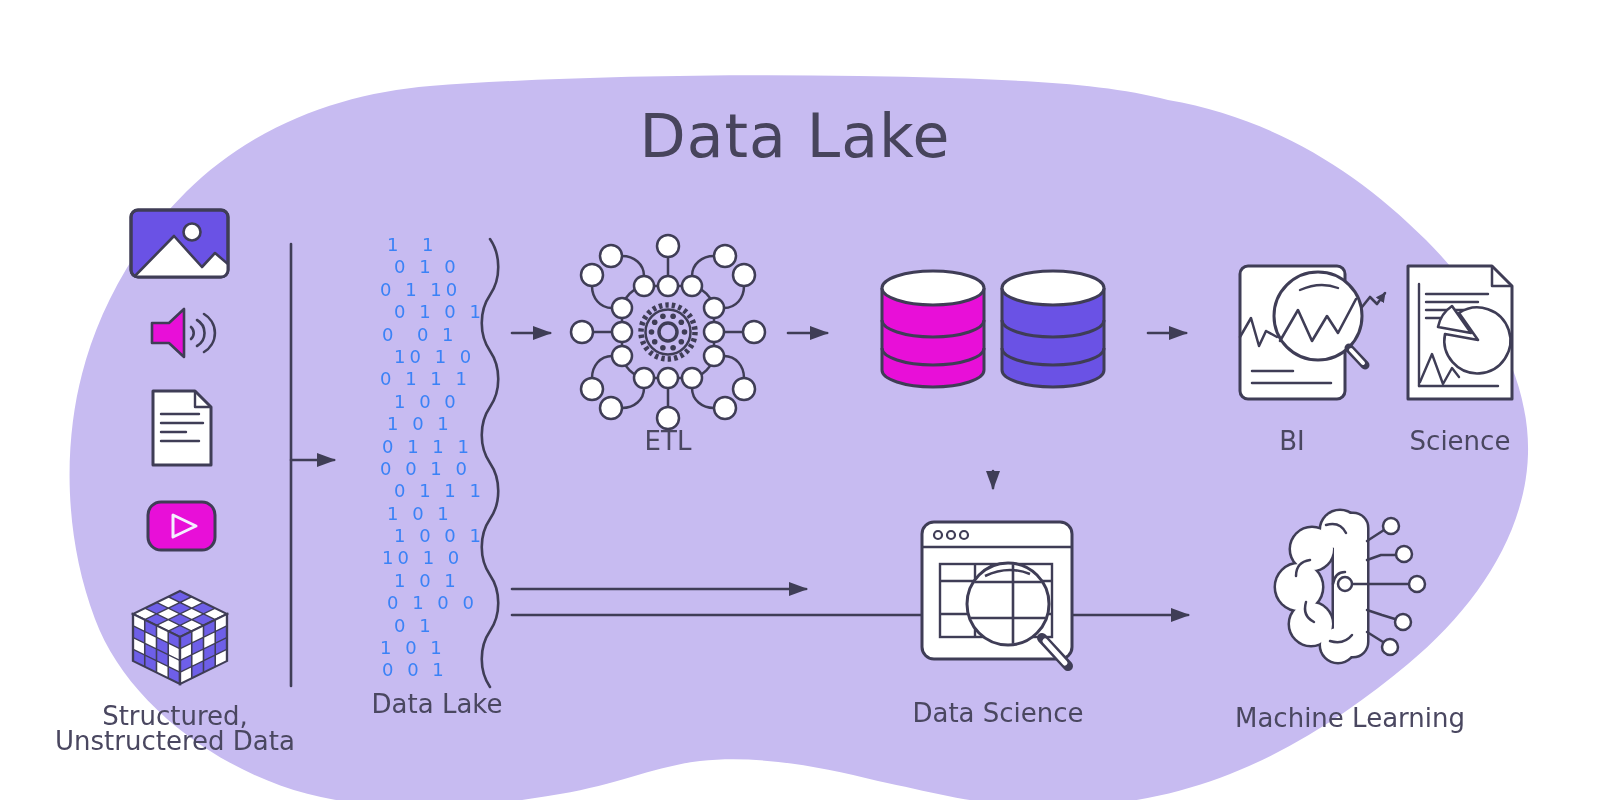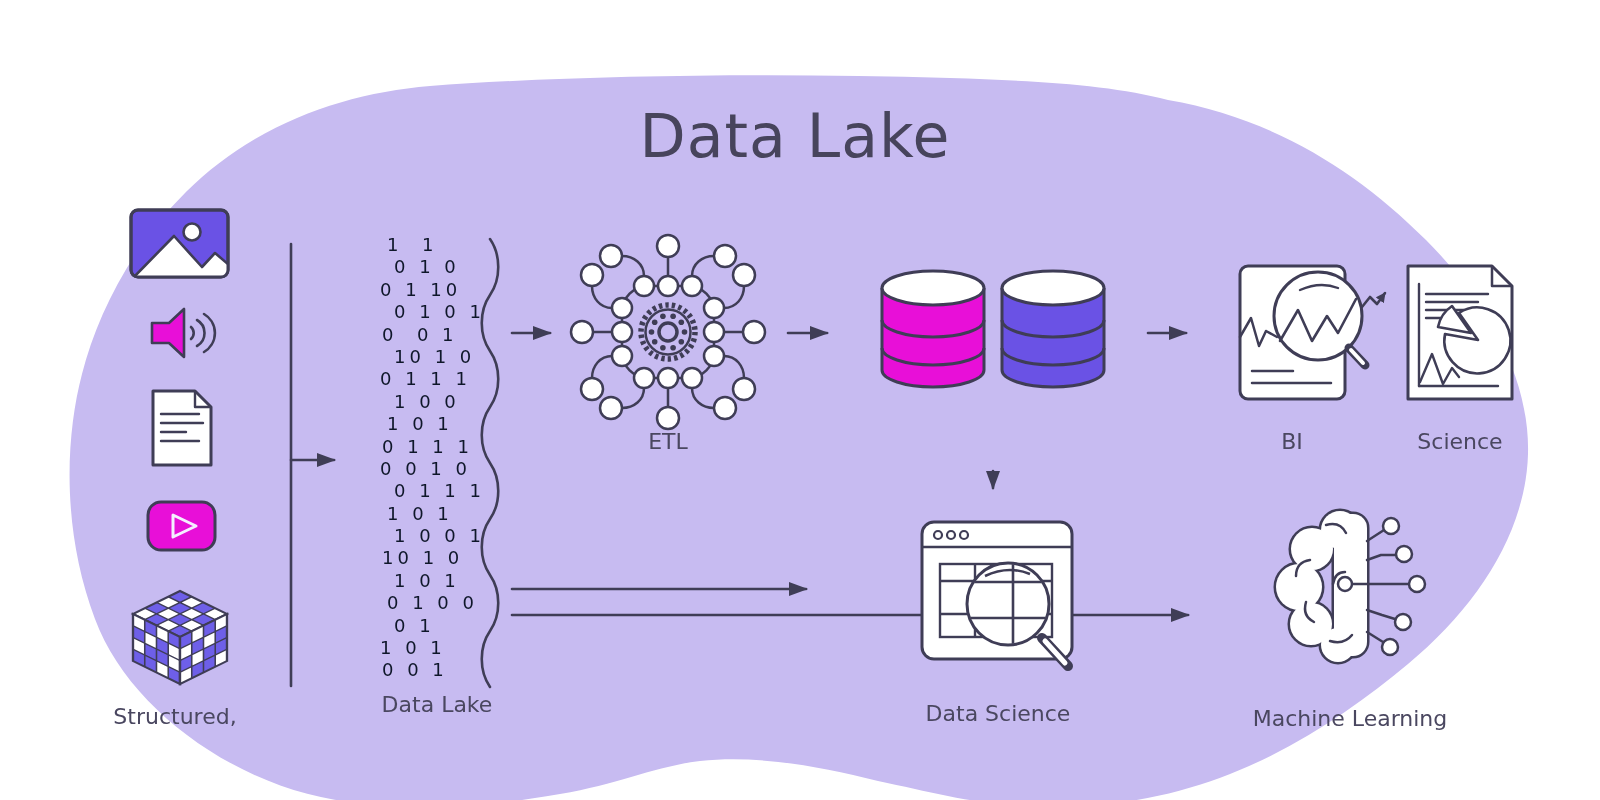--- a/index.html
+++ b/index.html
@@ -1,21 +1,21 @@
 <!DOCTYPE html>
 <html><head>
 <meta charset="utf-8">
 <style>
   html,body{margin:0;padding:0;background:#ffffff;}
   #stage{position:relative;width:1600px;height:800px;background:#ffffff;overflow:hidden;
          font-family:"DejaVu Sans","Liberation Sans",sans-serif;margin-top:44px;}
   #art{position:absolute;left:0;top:0;}
-  .lbl{position:absolute;color:#4a4760;text-align:center;font-size:22px;line-height:25px;}
+  .lbl{position:absolute;color:#4a4760;text-align:center;font-size:26px;line-height:25px;}
   .title{font-size:60px;font-weight:500;letter-spacing:1px;color:#47445c;}
-  .bin{position:absolute;left:380px;top:190px;width:112px;color:#0f172a;}
+  .bin{position:absolute;left:380px;top:190px;width:112px;color:#3b82f6;}
   .bin-row{height:22.4px;font-size:18px;letter-spacing:4px;white-space:pre;line-height:22.4px;}
   .bin-row:nth-child(2n){margin-left:14px;}
   .bin-row:nth-child(4n+1){margin-left:7px;}
   .bin-row:nth-child(5n){margin-left:2px;}
   .src-line{display:block;}
 </style>
 </head>
 <body>
 
 <div id="stage">
@@ -333,20 +333,21 @@
       <circle cx="1403" cy="578" r="8"></circle>
       <circle cx="1390" cy="603" r="8"></circle>
     </g>
   </g>
 </svg>
 
 <div class="lbl title" style="left:495px;top:80px;width:600px;">Data Lake</div>
 
 <div class="lbl" style="left:35px;top:660px;width:280px;">
   <span class="src-line">Structured,</span>
+  <span class="src-line">Unstructered Data</span>
 </div>
 
 <div class="bin">
   <div class="bin-row">1  1</div>
   <div class="bin-row">0 1 0</div>
   <div class="bin-row">0 1 10</div>
   <div class="bin-row">0 1 0 1</div>
   <div class="bin-row">0  0 1</div>
   <div class="bin-row">10 1 0</div>
   <div class="bin-row">0 1 1 1</div>

